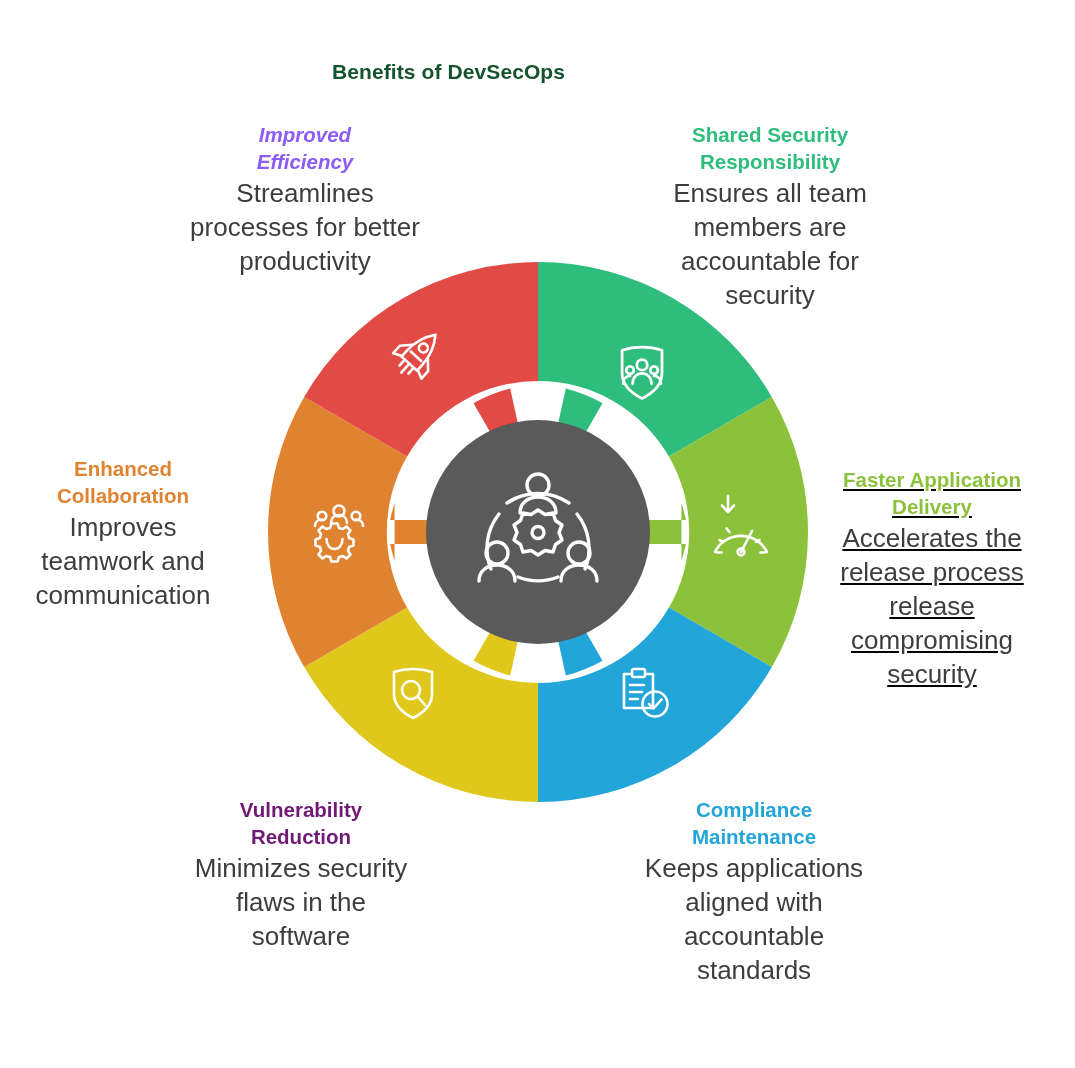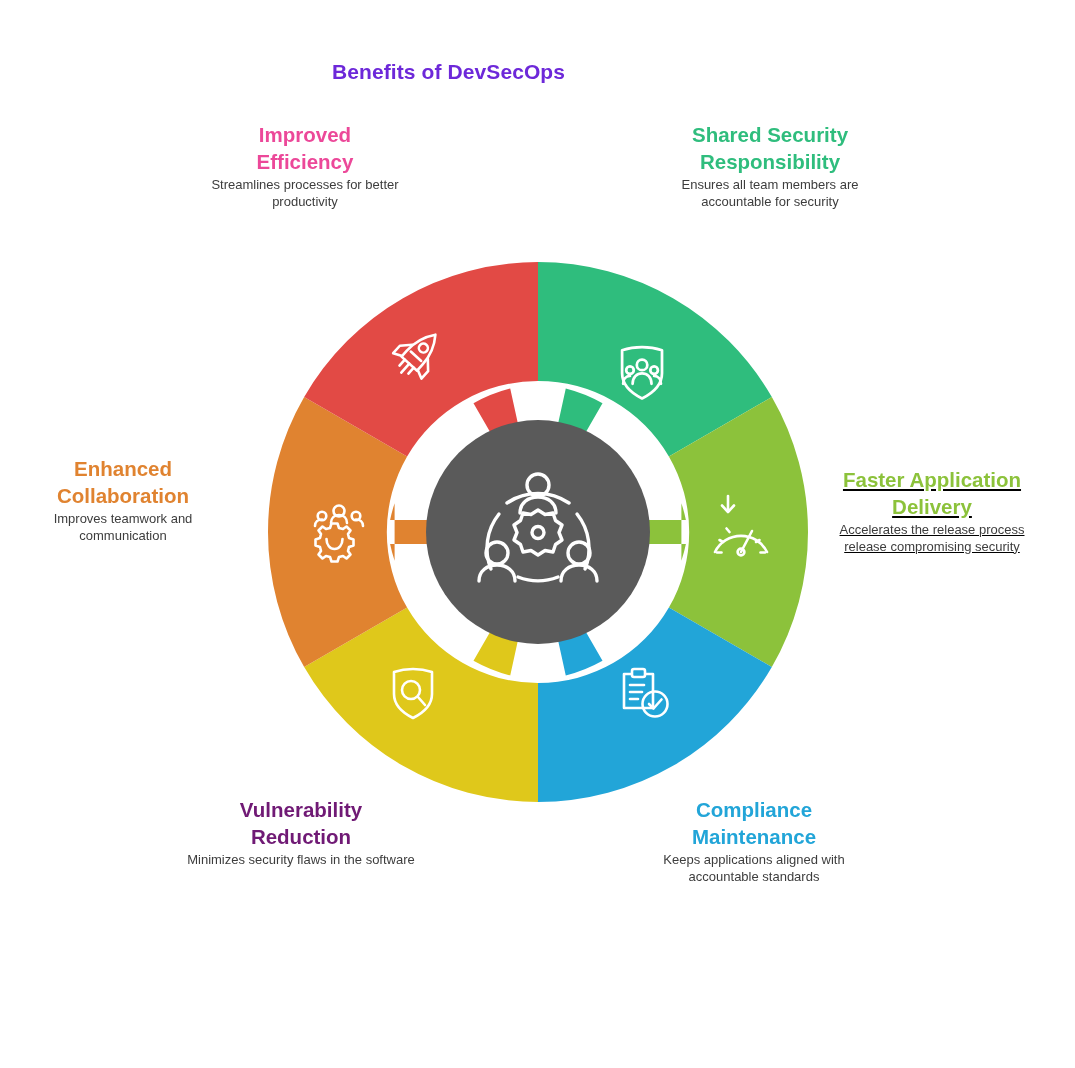--- a/index.html
+++ b/index.html
@@ -16,42 +16,42 @@
     overflow: hidden;
   }
   #page-title {
     position: absolute;
     top: 60px;
     left: 0;
     width: 897px;
     text-align: center;
     font-size: 21px;
     font-weight: bold;
-    color: #6d28d9;
+    color: #14532d;
     letter-spacing: 0.1px;
   }
   .wheel {
     position: absolute;
     left: 262px;
     top: 256px;
     width: 552px;
     height: 552px;
   }
   .label-block {
     position: absolute;
     text-align: center;
     line-height: 1.31;
   }
   .label-title {
     font-size: 20.5px;
     font-weight: bold;
     margin: 0;
   }
   .label-desc {
-    font-size: 13px;
+    font-size: 26px;
     font-weight: normal;
     color: #3d3d3d;
     margin: 0;
   }
 
   
   #lbl-improved-efficiency      { left: 186px;  top: 122px; width: 238px; }
   #lbl-shared-security          { left: 656px;  top: 122px; width: 228px; }
   #lbl-enhanced-collaboration   { left: 14px;   top: 456px; width: 218px; }
   #lbl-faster-delivery          { left: 818px;  top: 467px; width: 228px; text-decoration: underline; }
@@ -231,21 +231,21 @@
       <circle cx="102" cy="84" r="11"></circle>
       <path d="M 84 112 C 84 102 92 96 102 96 C 112 96 120 102 120 112"></path>
 
       <path d="M 61 41 L 68 45.5 L 76 44 L 78.5 51.5 L 85 56 L 82 63.5 L 85 71 L 78.5 75.5 L 76 83 L 68 81.5 L 61 86 L 54 81.5 L 46 83 L 43.5 75.5 L 37 71 L 40 63.5 L 37 56 L 43.5 51.5 L 46 44 L 54 45.5 Z"></path>
       <circle cx="61" cy="63.5" r="6"></circle>
     </g>
   </svg>
 </div>
 
 <div class="label-block" id="lbl-improved-efficiency">
-  <div class="label-title" style="color: #ec4899;">
+  <div class="label-title" style="color: #8b5cf6; font-style: italic;">
     <span>Improved</span><br>
     <span>Efficiency</span>
   </div>
   <div class="label-desc">Streamlines processes for better productivity</div>
 </div>
 
 <div class="label-block" id="lbl-shared-security">
   <div class="label-title" style="color: rgb(47, 189, 125);">
     <span>Shared Security</span><br>
     <span>Responsibility</span>

